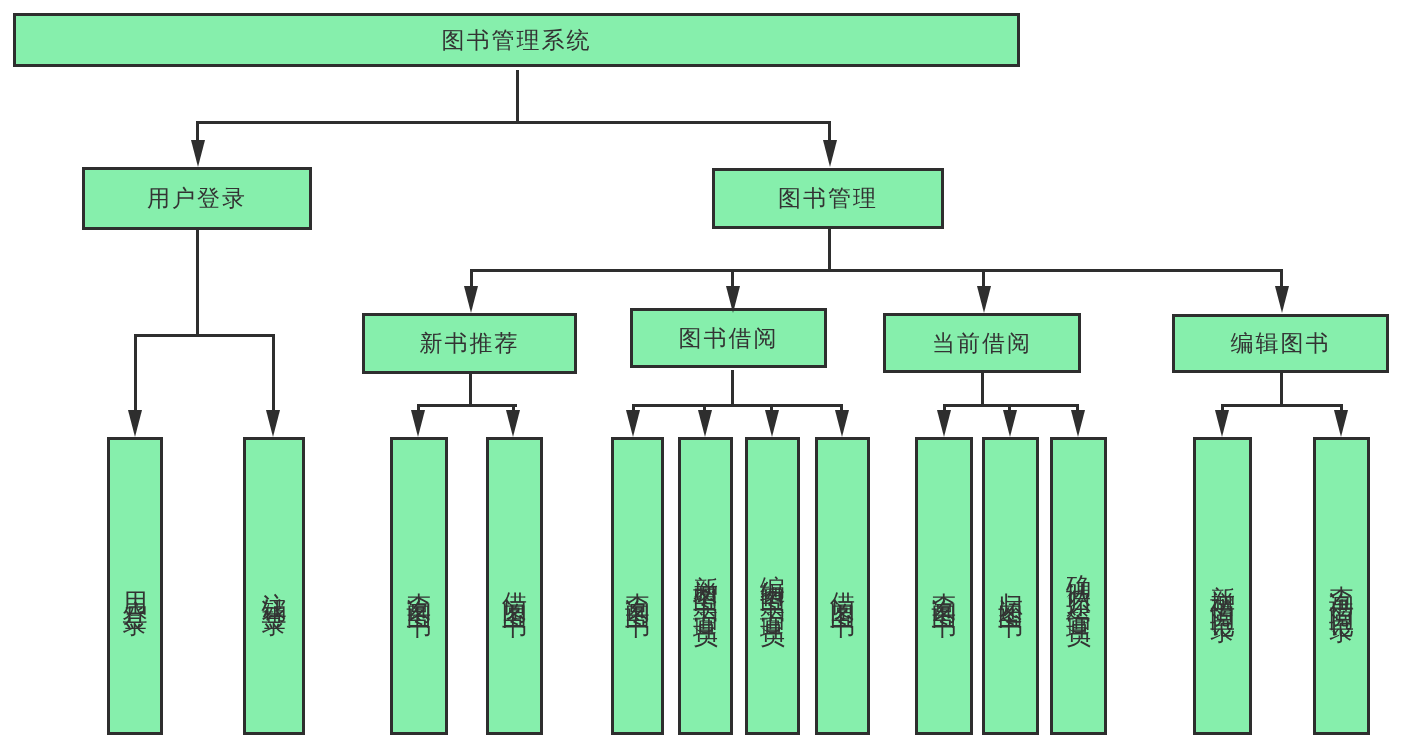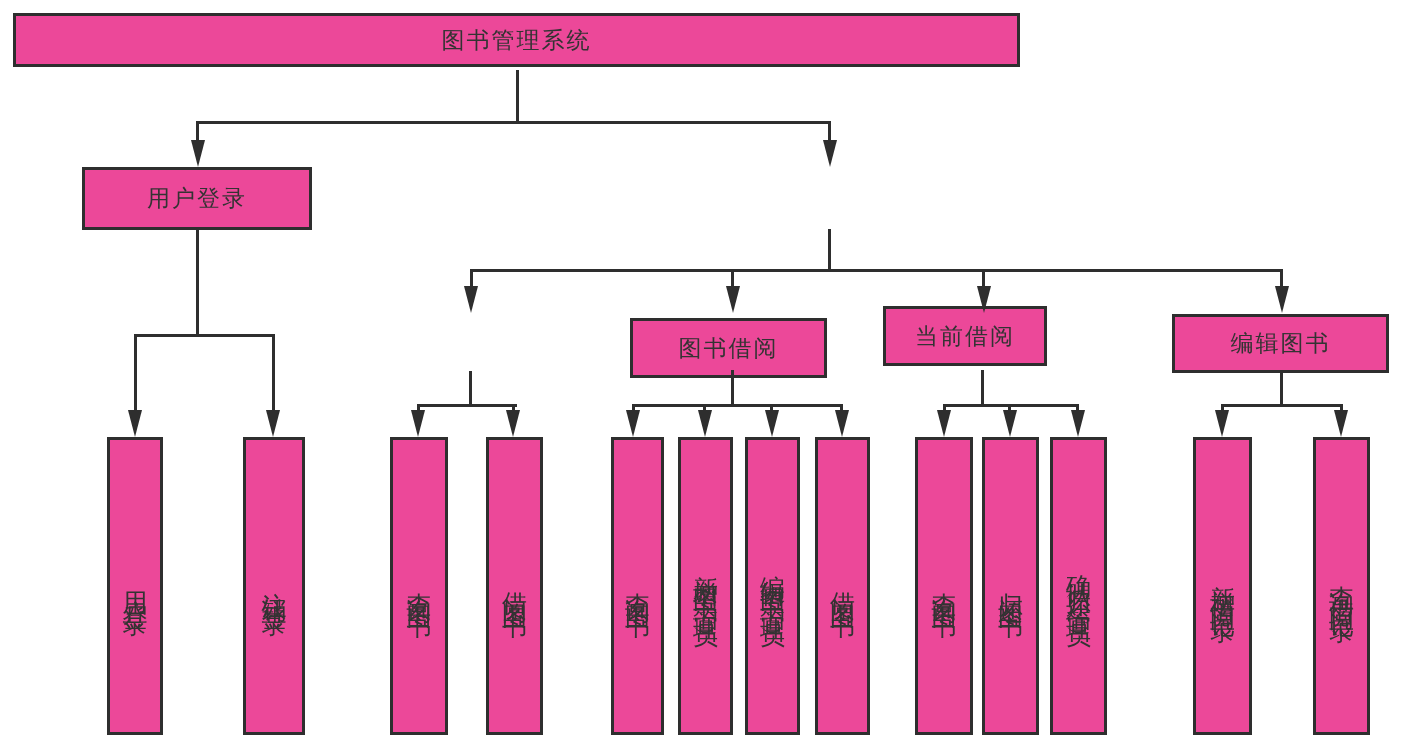--- a/index.html
+++ b/index.html
@@ -12,21 +12,21 @@
     position:relative;
     width:1405px;height:747px;
     background:var(--bg);
     font-family:"Liberation Sans","DejaVu Sans",sans-serif;
     overflow:hidden;
   }
   .box{
     position:absolute;
     box-sizing:border-box;
     border:3px solid var(--line);
-    background:#ec4899;
+    background:#86efac;
     color:var(--text);
     display:flex;
     align-items:center;
     justify-content:center;
   }
   .box.h{
     font-size:23px;
     letter-spacing:2px;
     white-space:nowrap;
   }
@@ -57,25 +57,27 @@
 </style>
 </head>
 <body>
 
 <div class="stage">
 
   <div class="box h" style="left:13px;top:13px;width:1007px;height:54px">图书管理系统</div>
 
   <div class="box h" style="left:82px;top:167px;width:230px;height:63px">用户登录</div>
 
+  <div class="box h" style="left:712px;top:168px;width:232px;height:61px">图书管理</div>
 
+  <div class="box h" style="left:362px;top:313px;width:215px;height:61px">新书推荐</div>
 
-  <div class="box h" style="left:630px;top:318px;width:197px;height:60px">图书借阅</div>
+  <div class="box h" style="left:630px;top:308px;width:197px;height:60px">图书借阅</div>
 
-  <div class="box h" style="left:883px;top:306px;width:164px;height:60px">当前借阅</div>
+  <div class="box h" style="left:883px;top:313px;width:198px;height:60px">当前借阅</div>
 
   <div class="box h" style="left:1172px;top:314px;width:217px;height:59px">编辑图书</div>
 
   <div class="box v" style="left:107px;top:437px;width:56px;height:298px">用户登录</div>
 
   <div class="box v" style="left:243px;top:437px;width:62px;height:298px">注销登录</div>
 
   <div class="box v" style="left:390px;top:437px;width:58px;height:298px">查询图书</div>
 
   <div class="box v" style="left:486px;top:437px;width:57px;height:298px">借阅图书</div>

